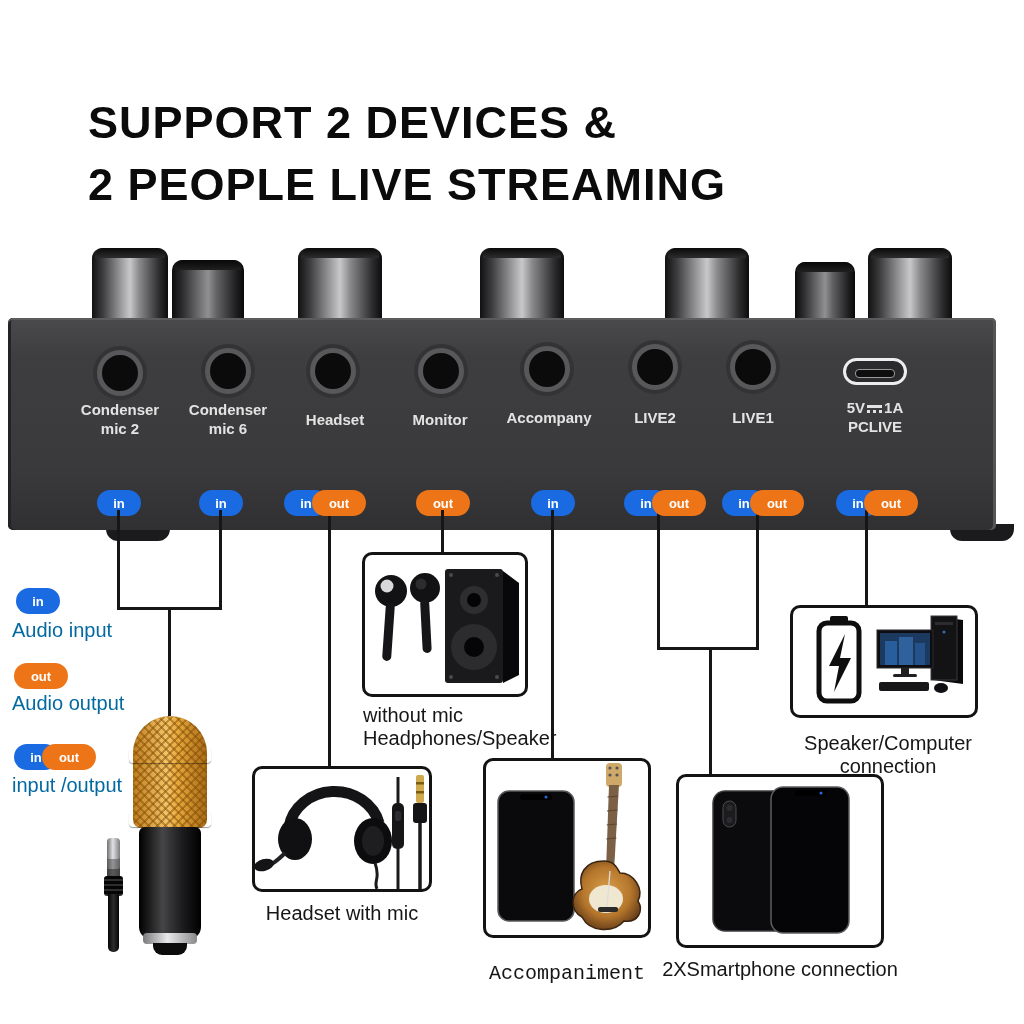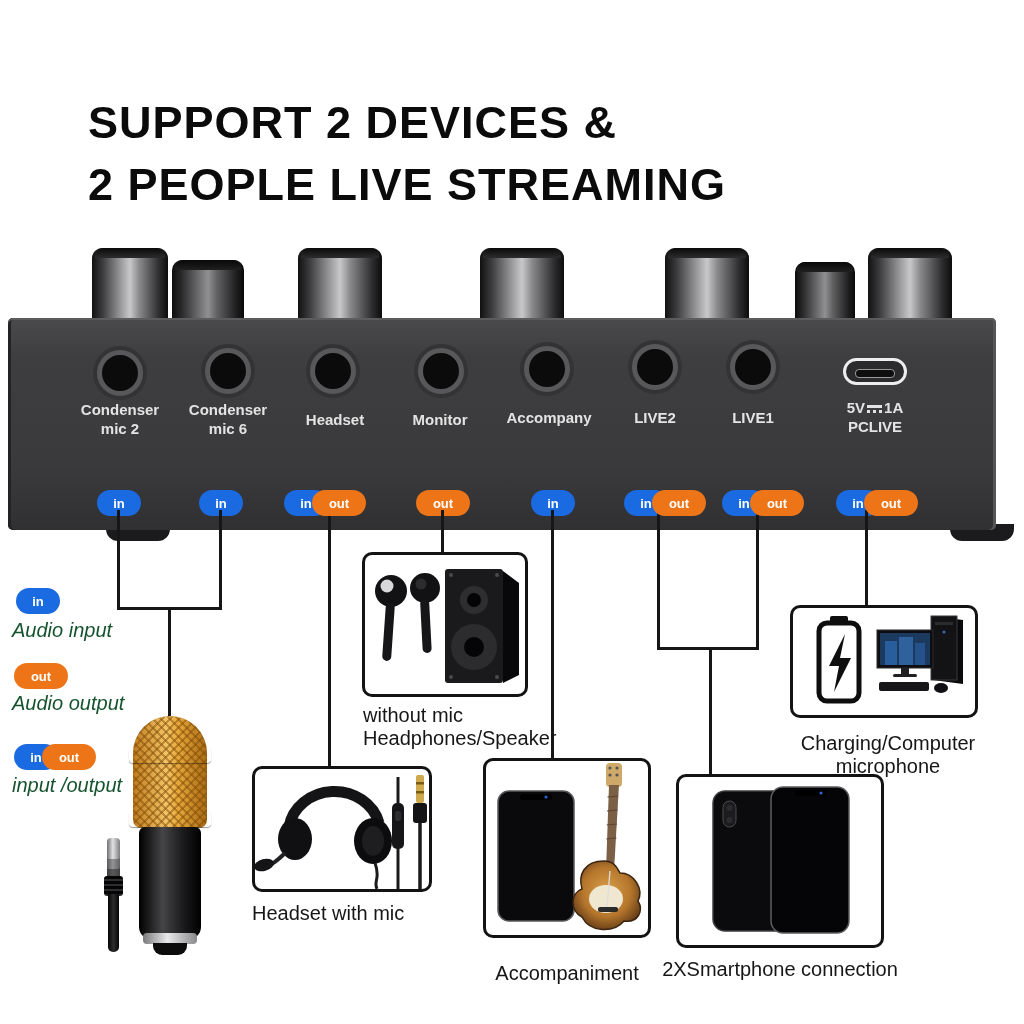--- a/index.html
+++ b/index.html
@@ -42,21 +42,21 @@
   .pill.out { background:#ee7517; width:54px; }
   .badge { position:absolute; display:flex; align-items:center; }
   .badge .pill.in + .pill.out { margin-left:-16px; z-index:2; }
 
   
   .line { position:absolute; background:#161616; }
   .cbox { position:absolute; background:#fff; border:3px solid #131313; border-radius:10px; }
   .caption { position:absolute; color:#161616; font-size:20px; line-height:23px; }
 
   
-  .legend-label { position:absolute; color:#14532d; font-size:20px;font-style:italic; }
+  .legend-label { position:absolute; color:#0369a1; font-size:20px; }
 
   
   .mic-mesh { position:absolute; left:133px; top:716px; width:74px; height:112px;
           border-radius:37px 37px 8px 8px;
           background:
             repeating-linear-gradient(45deg, rgba(125,75,5,.45) 0 2px, transparent 2px 6px),
             repeating-linear-gradient(-45deg, rgba(125,75,5,.45) 0 2px, transparent 2px 6px),
             linear-gradient(90deg,#c07c1e,#f3c467 45%,#e8a93c 60%,#a96a16); }
   .mic-rim { position:absolute; left:129px; width:82px; height:15px; border-radius:4px;
           background:repeating-linear-gradient(90deg,#7c5208 0 7px,#f2d astuce 0 0),
@@ -234,21 +234,21 @@
       </g>
       <g>
         <rect x="161" y="6" width="8" height="28" rx="2" fill="#cfa94e"></rect>
         <rect x="161" y="13" width="8" height="2.5" fill="#7a5c14"></rect>
         <rect x="161" y="22" width="8" height="2.5" fill="#7a5c14"></rect>
         <rect x="158" y="34" width="14" height="20" rx="3" fill="#141416"></rect>
         <path d="M165,54 L165,120" stroke="#1a1a1c" stroke-width="3.5"></path>
       </g>
     </svg>
   </div>
-  <div class="caption" style="left:252px; top:902px; width:180px; ">Headset with mic</div>
+  <div class="caption" style="left:252px; top:902px; width:180px; text-align:center;">Headset with mic</div>
 
   <div class="cbox" style="left:483px; top:758px; width:168px; height:180px;">
     <svg width="162" height="174" viewBox="0 0 162 174">
       <g>
         <rect x="12" y="30" width="76" height="130" rx="11" fill="#0a0a0c" stroke="#5a5a5c" stroke-width="1.5"></rect>
         <rect x="34" y="33" width="32" height="6" rx="3" fill="#000"></rect>
         <circle cx="60" cy="36" r="1.5" fill="#2a6ae0"></circle>
       </g>
       <g>
         <defs>
@@ -271,21 +271,21 @@
                  C104,172 128,172 138,160
                  C152,162 158,150 152,140
                  C158,128 148,112 134,112
                  C130,104 126,100 118,100 Z" fill="url(#sunburst)" stroke="#3a2410" stroke-width="1.5"></path>
         <ellipse cx="120" cy="138" rx="17" ry="14" fill="#efe7cf"></ellipse>
         <rect x="112" y="146" width="20" height="5" rx="2" fill="#2a2a2a"></rect>
         <path d="M124,110 L121,146" stroke="#ddd" stroke-width="1.3"></path>
       </g>
     </svg>
   </div>
-  <div class="caption" style="left:483px; top:962px; width:168px; text-align:center;">Accompaniment</div>
+  <div class="caption" style="left:483px; top:962px; width:168px; text-align:center;font-family:Liberation Mono, monospace;">Accompaniment</div>
 
   <div class="cbox" style="left:676px; top:774px; width:208px; height:174px;">
     <svg width="202" height="168" viewBox="0 0 202 168">
       <g>
         <rect x="34" y="14" width="78" height="140" rx="12" fill="#0b0b0d" stroke="#3e3e40" stroke-width="1.5"></rect>
         <rect x="44" y="24" width="13" height="26" rx="6.5" fill="#1c1c1e" stroke="#4a4a4c"></rect>
         <circle cx="50.5" cy="31" r="3" fill="#2c2c30"></circle>
           <circle cx="50.5" cy="43" r="3" fill="#2c2c30"></circle>
       </g>
       <g>
@@ -314,21 +314,21 @@
         <rect x="92" y="33" width="12" height="24" fill="#2e6bb0" opacity=".75"></rect>
         <rect x="106" y="29" width="14" height="28" fill="#3c7cc4" opacity=".6"></rect>
         <rect x="122" y="35" width="10" height="22" fill="#2a5c9c" opacity=".7"></rect>
         <rect x="108" y="60" width="8" height="6" fill="#202022"></rect>
         <rect x="100" y="66" width="24" height="3" rx="1.5" fill="#202022"></rect>
         <rect x="86" y="74" width="50" height="9" rx="2" fill="#17171a"></rect>
         <ellipse cx="148" cy="80" rx="7" ry="5" fill="#101014"></ellipse>
       </g>
     </svg>
   </div>
-  <div class="caption" style="left:753px; top:732px; width:270px; text-align:center;">Charging/Computer microphone</div>
+  <div class="caption" style="left:753px; top:732px; width:270px; text-align:center;">Speaker/Computer connection</div>
 
   <div>
     <div class="jack-tip"></div>
     <div class="jack-collar"></div>
     <div class="jack-sleeve"></div>
     <div class="mic-mesh"></div>
     <div class="mic-rim" style="top:748px;"></div>
     <div class="mic-rim" style="top:812px;"></div>
     <div class="mic-body"></div>
     <div class="mic-silver"></div>

